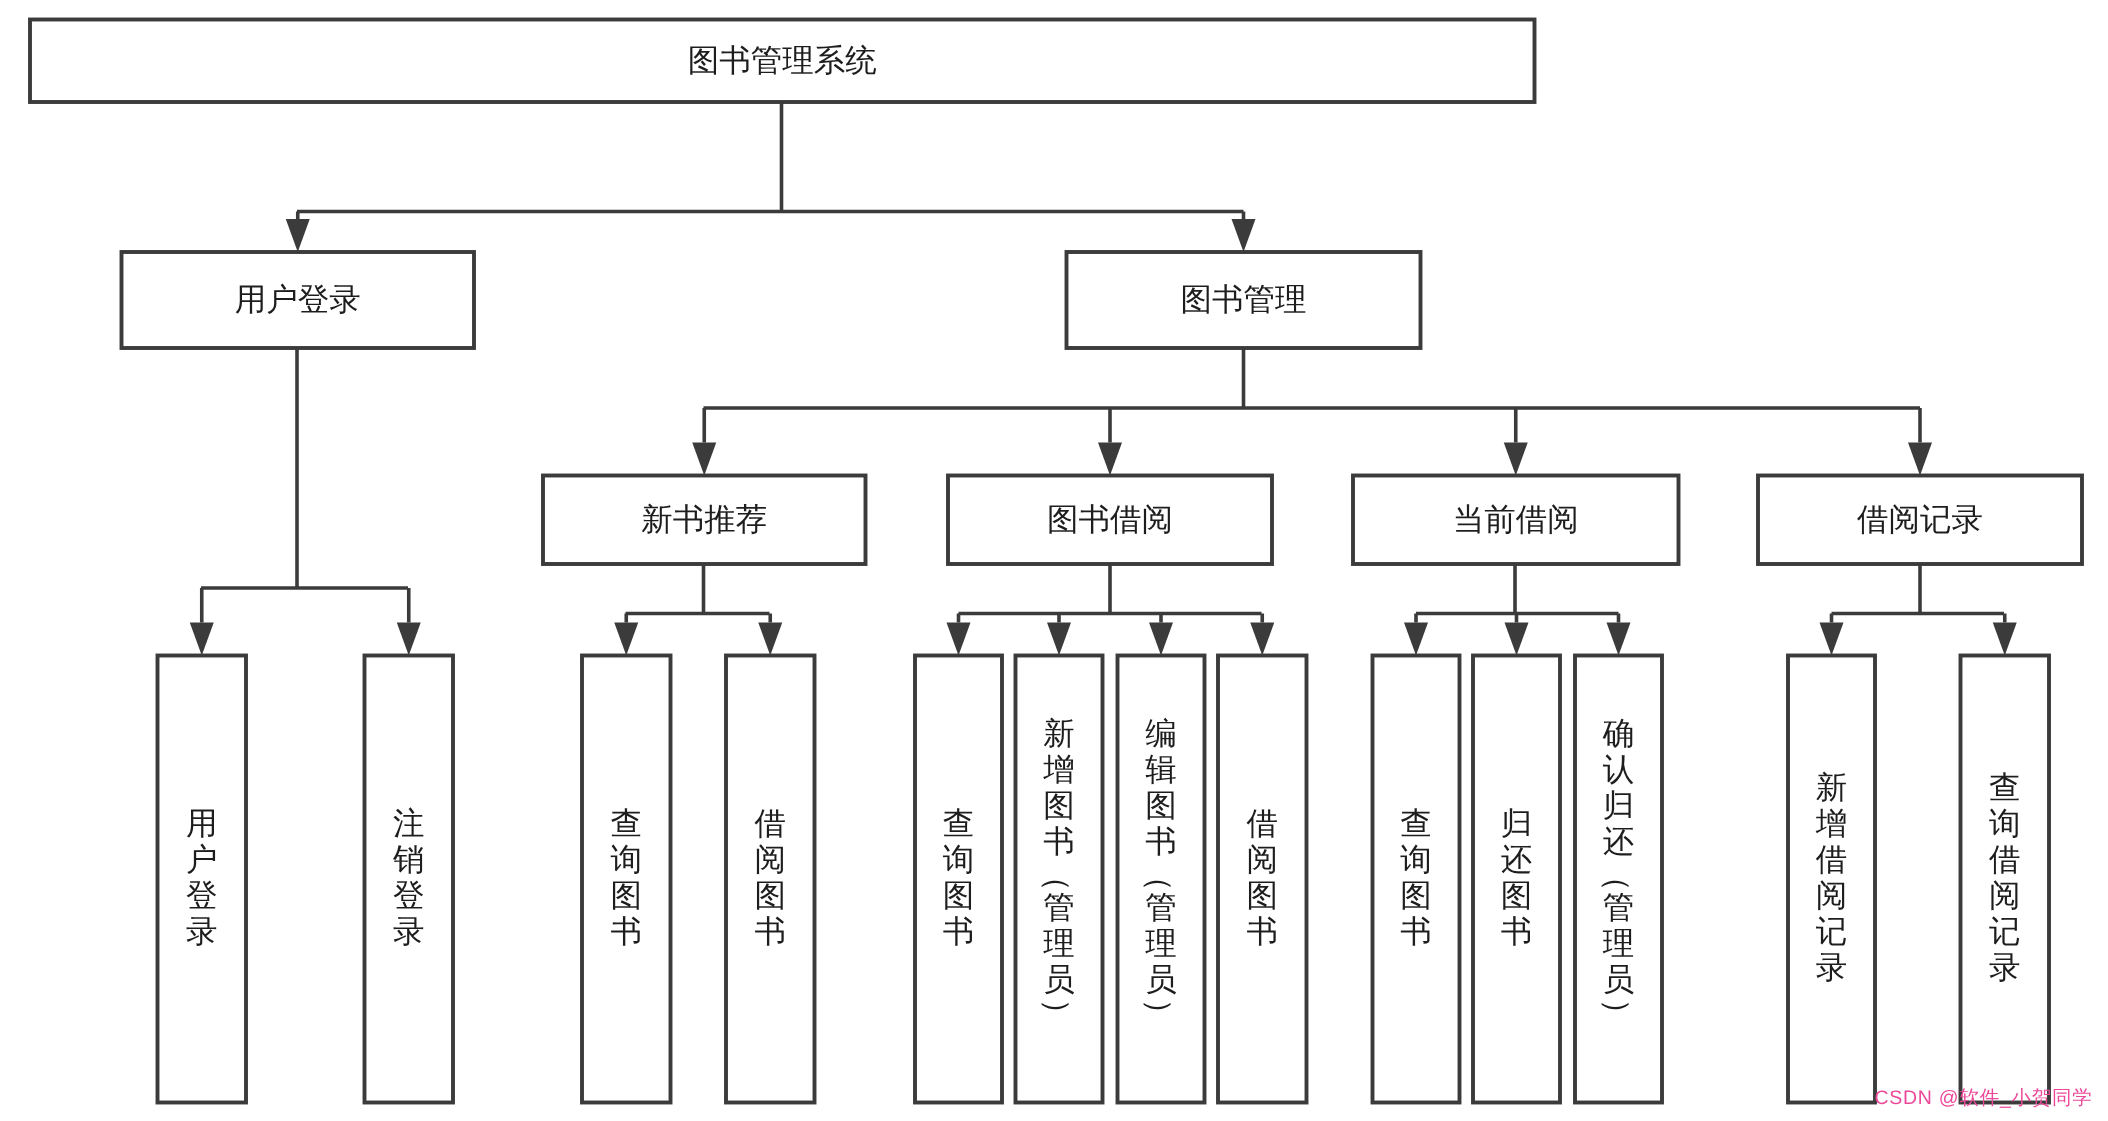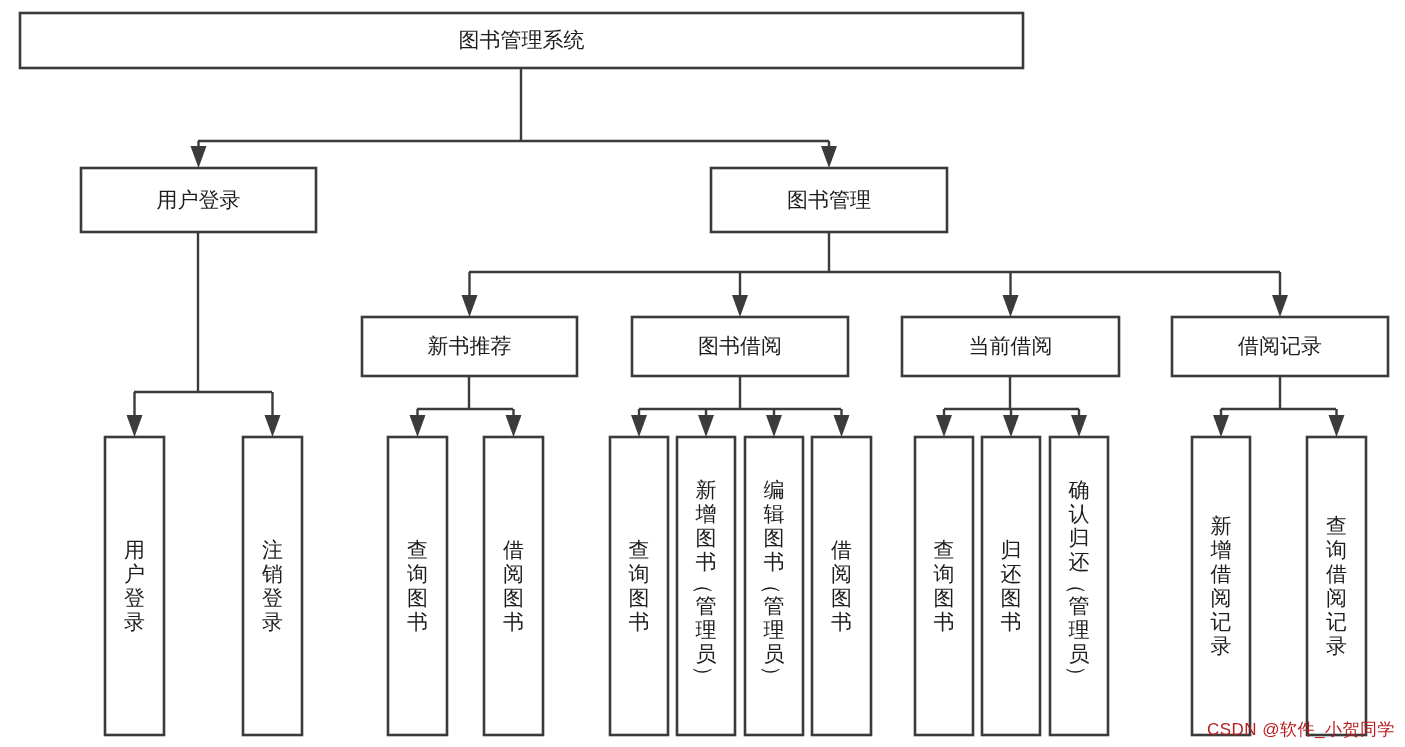--- a/index.html
+++ b/index.html
@@ -62,22 +62,22 @@
     text-align: center;
     white-space: normal;
     word-break: break-all;
     pointer-events: none;
   }
   #watermark {
     position: absolute;
     right: 10px;
     bottom: 6px;
     font-family: "Liberation Sans", "DejaVu Sans", sans-serif;
-    font-size: 17px;
-    color: #b91c1c;
+    font-size: 13px;
+    color: #ec4899;
     letter-spacing: 0.5px;
     white-space: nowrap;
   }
 </style>
 </head>
 <body>
 
 <div id="diagram-root">
 
   <svg id="tree-svg" viewBox="0 0 1405 747">

